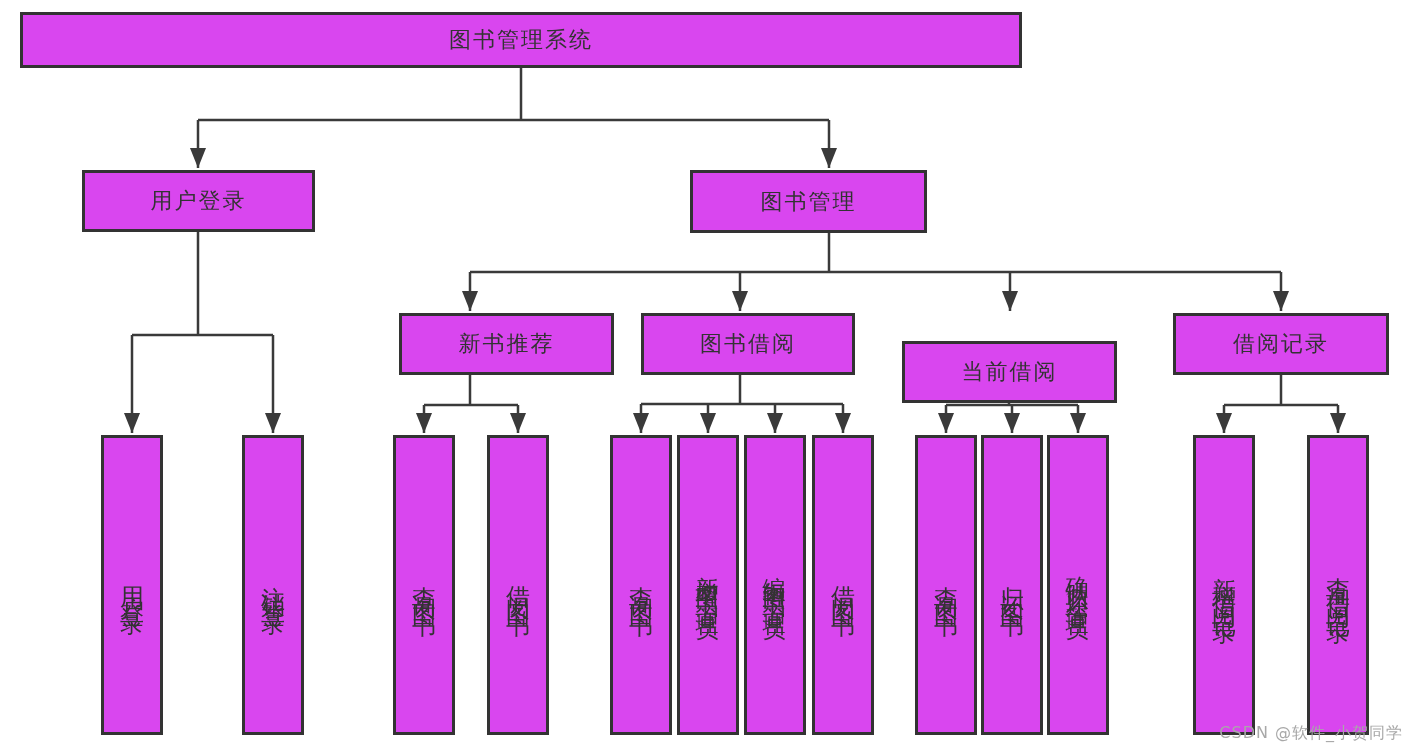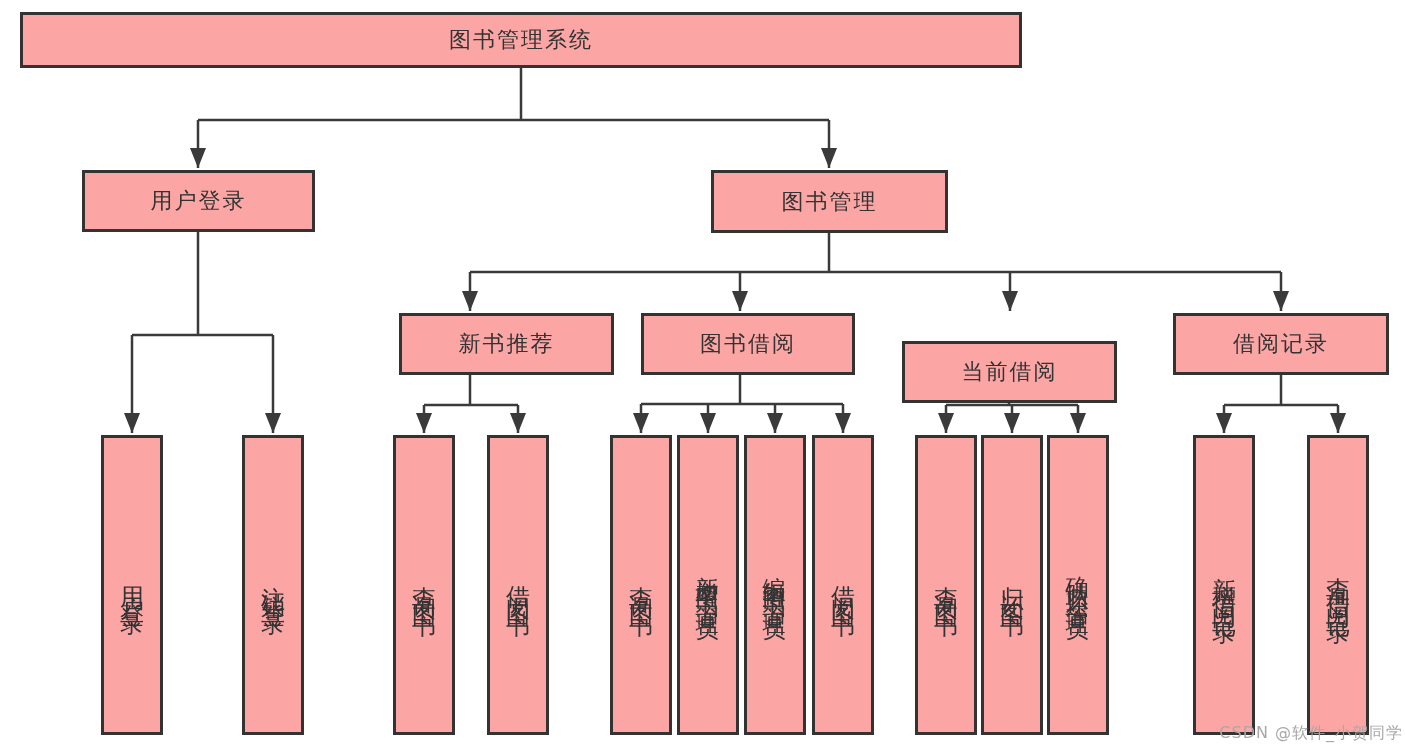--- a/index.html
+++ b/index.html
@@ -4,21 +4,21 @@
 <style>
   html,body{margin:0;padding:0;background:#fff;}
   .canvas{
     position:relative;width:1405px;height:747px;background:var(--bg,#fff);
     font-family:"DejaVu Sans","Liberation Sans",sans-serif;overflow:hidden;
   }
   svg.connectors{position:absolute;left:0;top:0;z-index:1;}
   svg.connectors .ln{stroke:var(--line,#3a3a3a);stroke-width:2.5;fill:none;}
   #arrow-tip{fill:var(--line,#3a3a3a);}
   .node{
-    position:absolute;box-sizing:border-box;background:#fca5a5;
+    position:absolute;box-sizing:border-box;background:#d946ef;
     border:3px solid var(--border,#333);color:var(--text,#333);
     display:flex;align-items:center;justify-content:center;
     z-index:2;text-align:center;
   }
   .hnode{font-size:22px;letter-spacing:2px;}
   .leaf{
     writing-mode:vertical-rl;
     font-size:24px;letter-spacing:9px;
     border-width:3px;
   }
@@ -70,21 +70,21 @@
     <path class="ln" d="M1078 405 V433" marker-end="url(#arrow)"></path>
 
     <path class="ln" d="M1281 375 V405 M1224 405 H1338"></path>
     <path class="ln" d="M1224 405 V433" marker-end="url(#arrow)"></path>
     <path class="ln" d="M1338 405 V433" marker-end="url(#arrow)"></path>
   </svg>
 
   <div class="node hnode" style="left:20px;top:12px;width:1002px;height:56px;">图书管理系统</div>
 
   <div class="node hnode" style="left:82px;top:170px;width:233px;height:62px;">用户登录</div>
-  <div class="node hnode" style="left:711px;top:170px;width:237px;height:63px;">图书管理</div>
+  <div class="node hnode" style="left:690px;top:170px;width:237px;height:63px;">图书管理</div>
 
   <div class="node hnode" style="left:363px;top:313px;width:215px;height:62px;margin-left:36px;">新书推荐</div>
   <div class="node hnode" style="left:633px;top:313px;width:214px;height:62px;margin-left:8px;">图书借阅</div>
   <div class="node hnode" style="left:902px;top:313px;width:215px;height:62px;margin-top:28px;">当前借阅</div>
   <div class="node hnode" style="left:1173px;top:313px;width:216px;height:62px;">借阅记录</div>
 
   <div class="node leaf" style="left:101px;top:435px;width:62px;height:300px;">用户登录</div>
   <div class="node leaf" style="left:242px;top:435px;width:62px;height:300px;">注销登录</div>
   <div class="node leaf" style="left:393px;top:435px;width:62px;height:300px;">查询图书</div>
   <div class="node leaf" style="left:487px;top:435px;width:62px;height:300px;">借阅图书</div>

